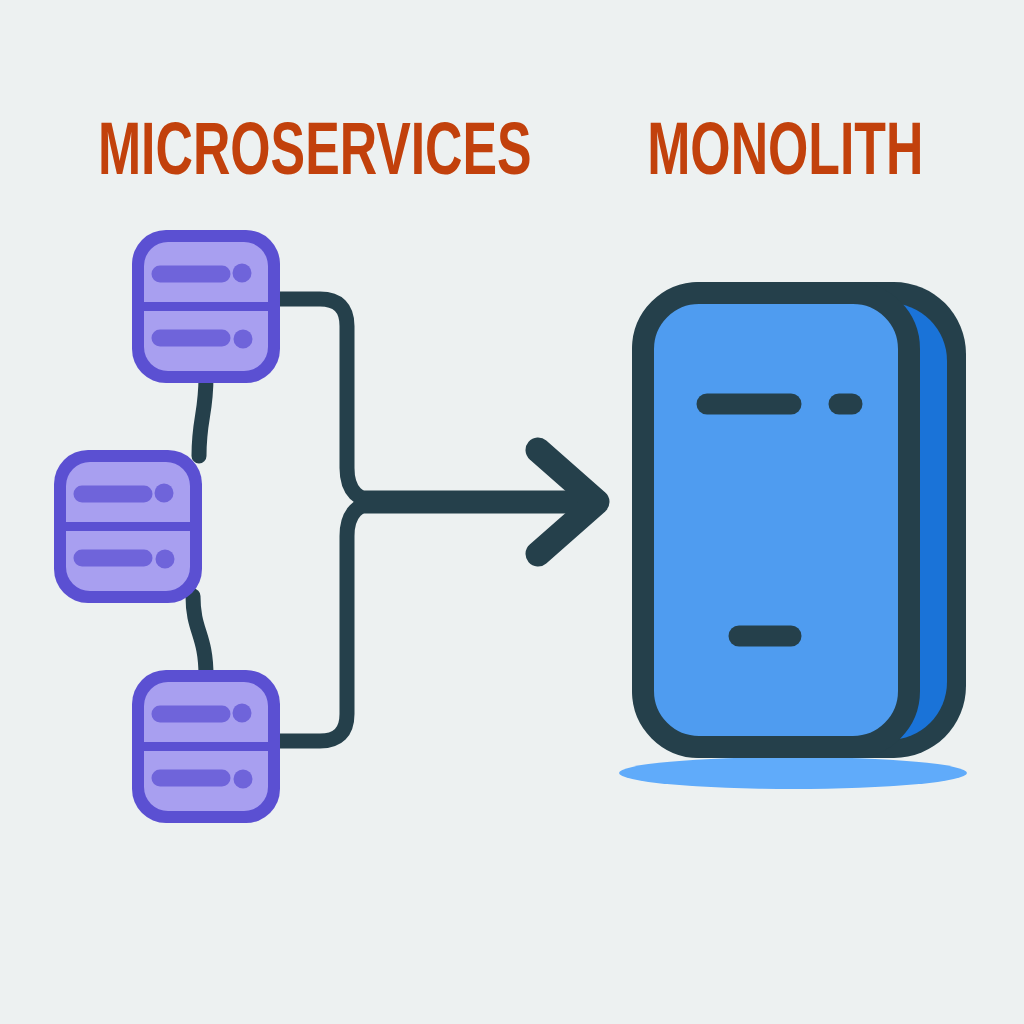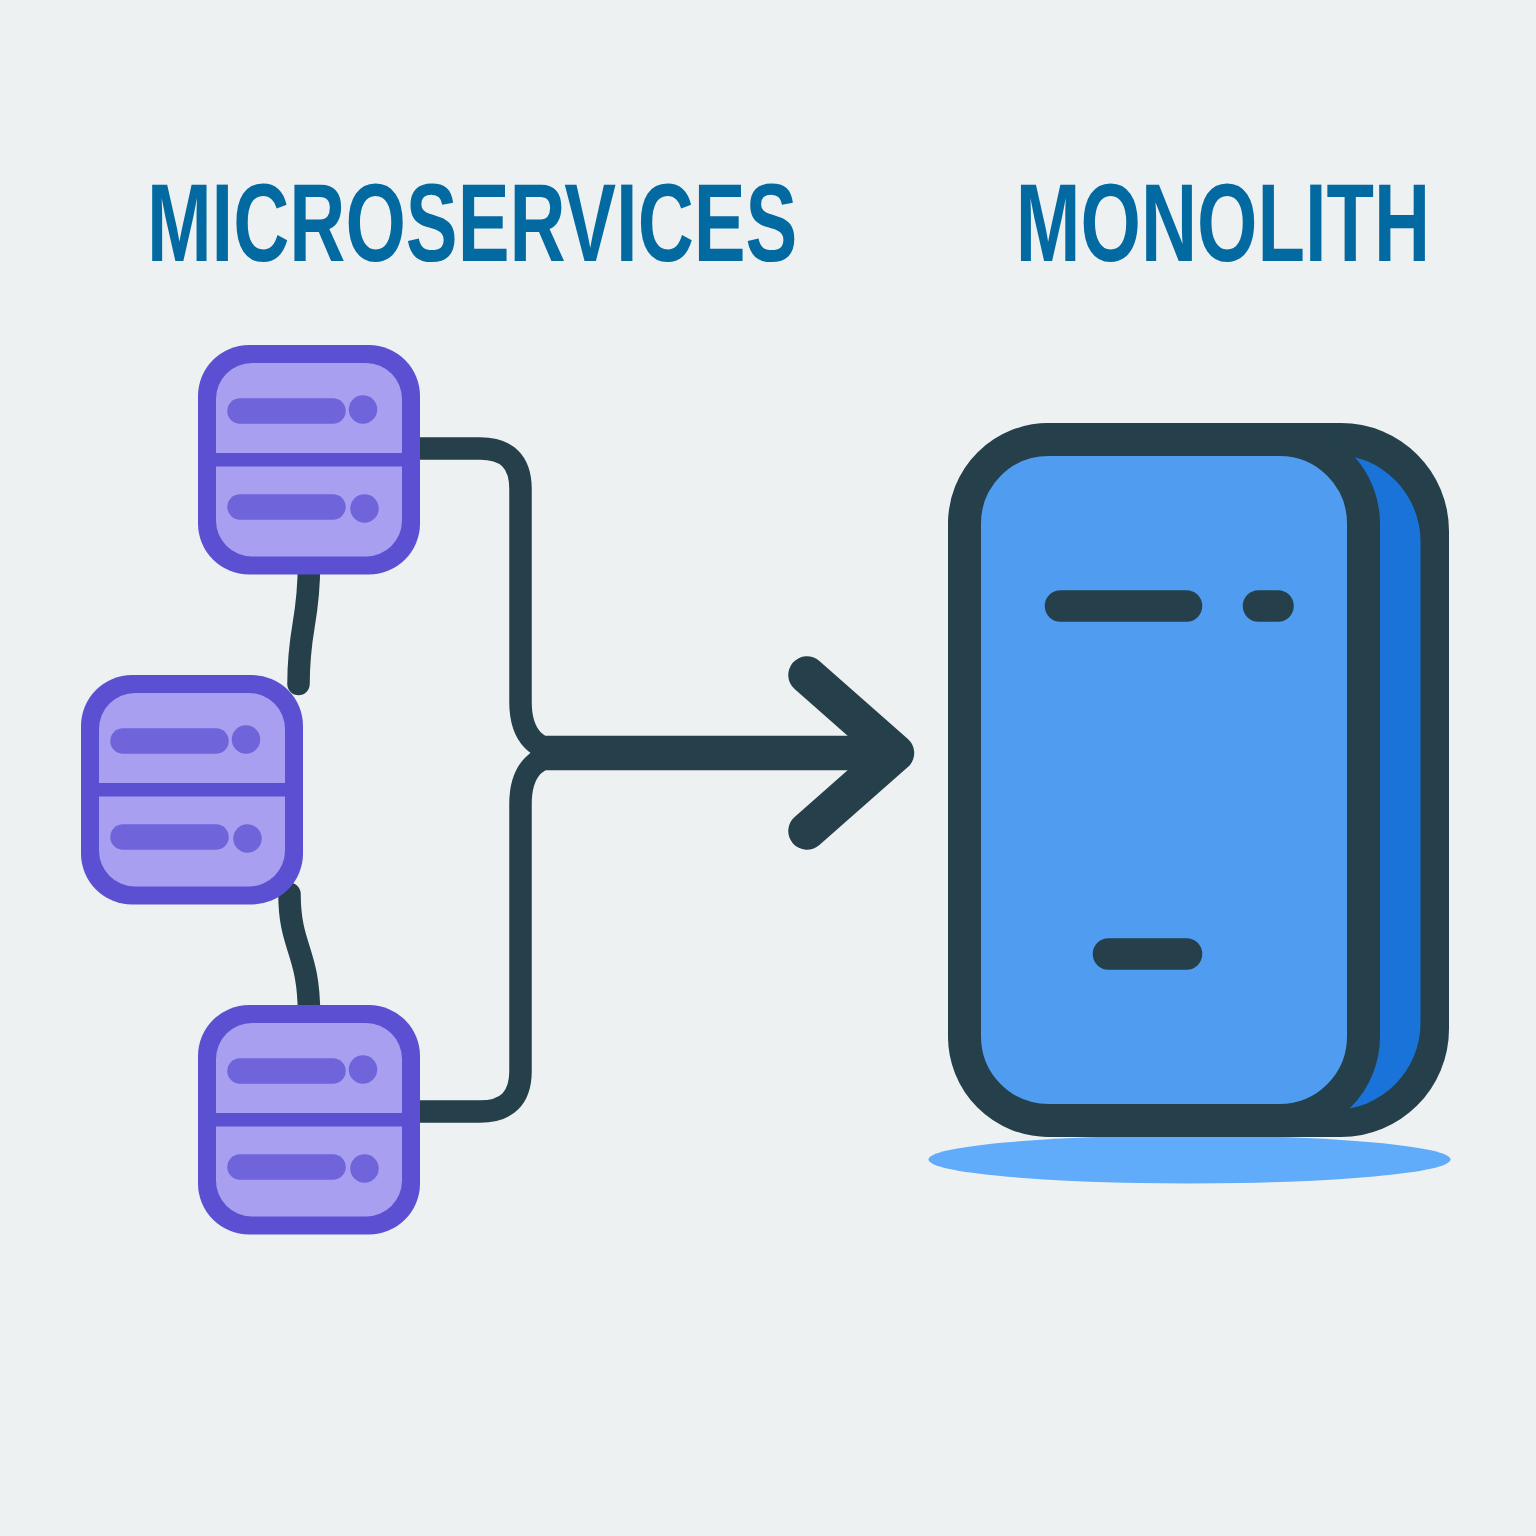--- a/index.html
+++ b/index.html
@@ -15,27 +15,27 @@
     background: #edf1f1;
     overflow: hidden;
     font-family: "Liberation Sans", sans-serif;
   }
   .title {
     position: absolute;
     top: 112px;
     line-height: 1;
     font-size: 74px;
     font-weight: bold;
-    color: #0369a1;
+    color: #c2410c;
     text-align: center;
     white-space: nowrap;
     user-select: none;
   }
   .title-left  { left: 0;     width: 630px; }
-  .title-right { left: 608px; width: 414px; }
+  .title-right { left: 578px; width: 414px; }
   .condense {
     display: inline-block;
     transform: scaleX(0.70);
     transform-origin: center;
   }
   svg.diagram {
     position: absolute;
     left: 0;
     top: 0;
   }

